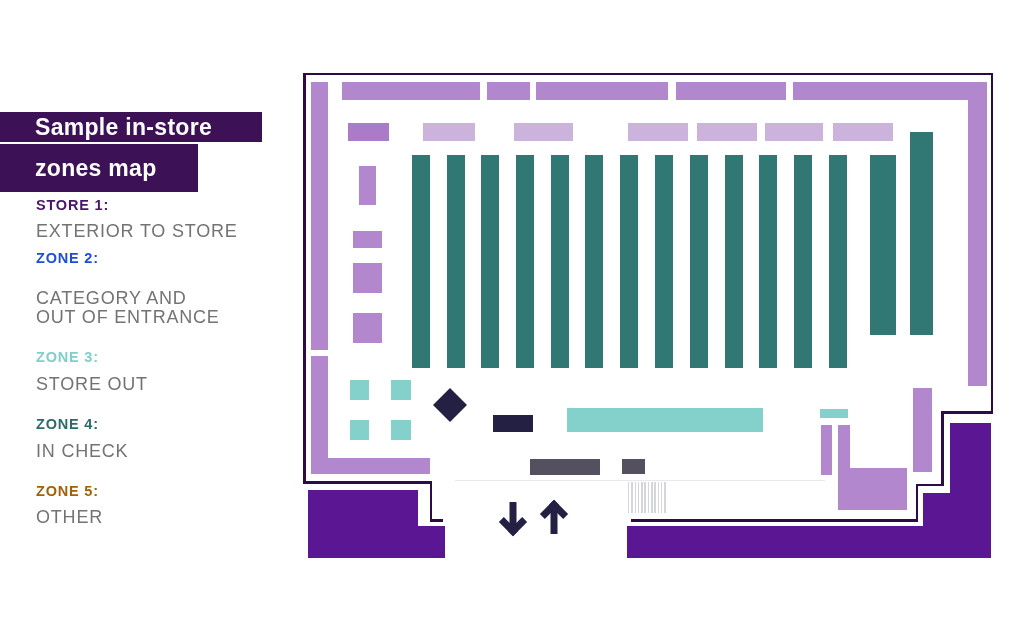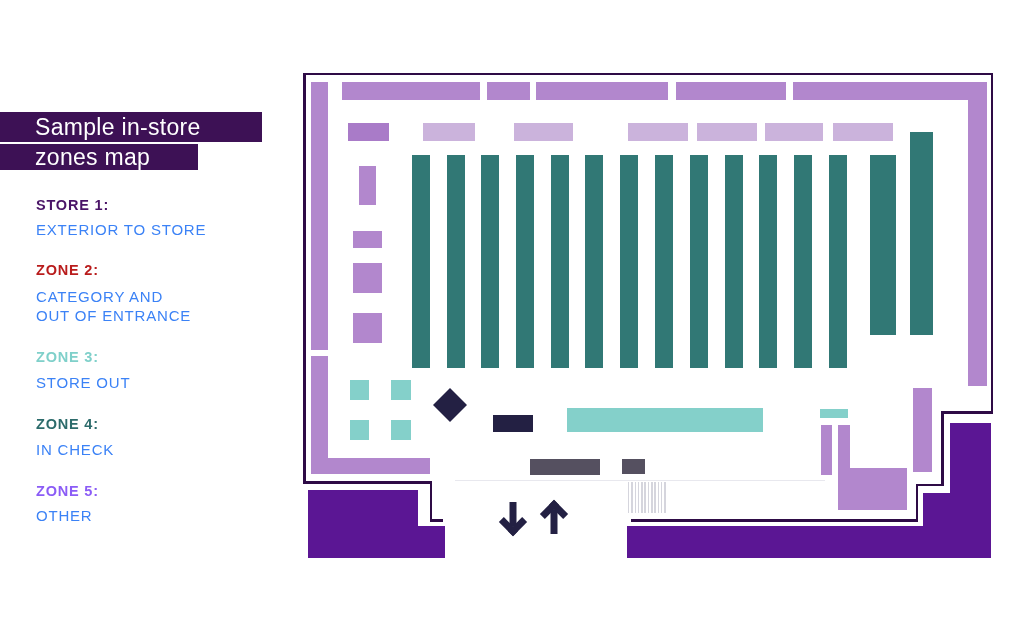--- a/index.html
+++ b/index.html
@@ -1,24 +1,24 @@
 <!DOCTYPE html>
 <html><head>
 <meta charset="utf-8">
 <style>
   html,body{margin:0;padding:0;background:#ffffff;}
   .page{position:relative;width:1024px;height:635px;background:#ffffff;overflow:hidden;
         font-family:"Liberation Sans",sans-serif;}
   
   .title-box{position:absolute;left:0;display:flex;align-items:center;padding-left:35px;
-             color:#ffffff;font-weight:400;font-size:23px;letter-spacing:0.3px;box-sizing:border-box;}
+             color:#ffffff;font-weight:700;font-size:23px;letter-spacing:0.3px;box-sizing:border-box;}
   .title-box-1{top:112px;width:262px;height:30px;}
-  .title-box-2{top:144px;width:198px;height:26px;}
+  .title-box-2{top:144px;width:198px;height:48px;}
   .legend-label{position:absolute;left:36px;font-size:14.5px;font-weight:700;letter-spacing:0.8px;}
-  .legend-desc{position:absolute;left:36px;font-size:15px;font-weight:400;letter-spacing:0.8px;color:#3b82f6;}
+  .legend-desc{position:absolute;left:36px;font-size:18px;font-weight:400;letter-spacing:0.8px;color:#737373;}
   
   .map{position:absolute;left:0;top:0;width:1024px;height:635px;}
   .shape{position:absolute;}
   .hatch{background:repeating-linear-gradient(90deg,#d5d5dd 0px,#d5d5dd 1.5px,transparent 1.5px,transparent 3.3px);}
   .arrow{background:transparent !important;}
   .arrow::before{content:'';position:absolute;left:50%;transform:translateX(-50%);
                  width:7px;background:currentColor;}
   .arrow-down::before{top:0;height:24px;}
   .arrow-up::before{bottom:0;height:24px;}
   .arrow::after{content:'';position:absolute;left:50%;width:13px;height:13px;
@@ -35,31 +35,31 @@
     <div class="title-box title-box-1" style="background-color: rgb(61, 17, 85);">
       <span>Sample in-store</span>
     </div>
     <div class="title-box title-box-2" style="background-color: rgb(61, 17, 85);">
       <span>zones map</span>
     </div>
 
     <div class="legend-label" style="top: 197px; color: rgb(74, 20, 103);">STORE 1:</div>
     <div class="legend-desc" style="top:221px">EXTERIOR TO STORE</div>
 
-    <div class="legend-label" style="top: 262px; color: #b91c1c;">ZONE 2:</div>
+    <div class="legend-label" style="top: 250px; color: #1d4ed8;">ZONE 2:</div>
     <div class="legend-desc" style="top:288px">CATEGORY AND</div>
     <div class="legend-desc" style="top:307px">OUT OF ENTRANCE</div>
 
     <div class="legend-label" style="top: 349px; color: rgb(127, 208, 202);">ZONE 3:</div>
     <div class="legend-desc" style="top:374px">STORE OUT</div>
 
     <div class="legend-label" style="top: 416px; color: rgb(44, 107, 107);">ZONE 4:</div>
     <div class="legend-desc" style="top:441px">IN CHECK</div>
 
-    <div class="legend-label" style="top: 483px; color: #8b5cf6; text-align: center;">ZONE 5:</div>
+    <div class="legend-label" style="top: 483px; color: #a16207; text-align: center;">ZONE 5:</div>
     <div class="legend-desc" style="top:507px">OTHER</div>
   </div>
 
   <div class="map">
       <div class="shape line" style="left: 303px; top: 72.5px; width: 690px; height: 2.5px; background: rgb(46, 11, 70);"></div>
       <div class="shape line" style="left: 303px; top: 72.5px; width: 2.5px; height: 411px; background: rgb(46, 11, 70);"></div>
       <div class="shape line" style="left: 990.5px; top: 72.5px; width: 2.5px; height: 341px; background: rgb(46, 11, 70);"></div>
       <div class="shape line" style="left: 941px; top: 411px; width: 52px; height: 2.5px; background: rgb(46, 11, 70);"></div>
       <div class="shape line" style="left: 941px; top: 411px; width: 2.5px; height: 75px; background: rgb(46, 11, 70);"></div>
       <div class="shape line" style="left: 915.5px; top: 483.5px; width: 28px; height: 2.5px; background: rgb(46, 11, 70);"></div>

